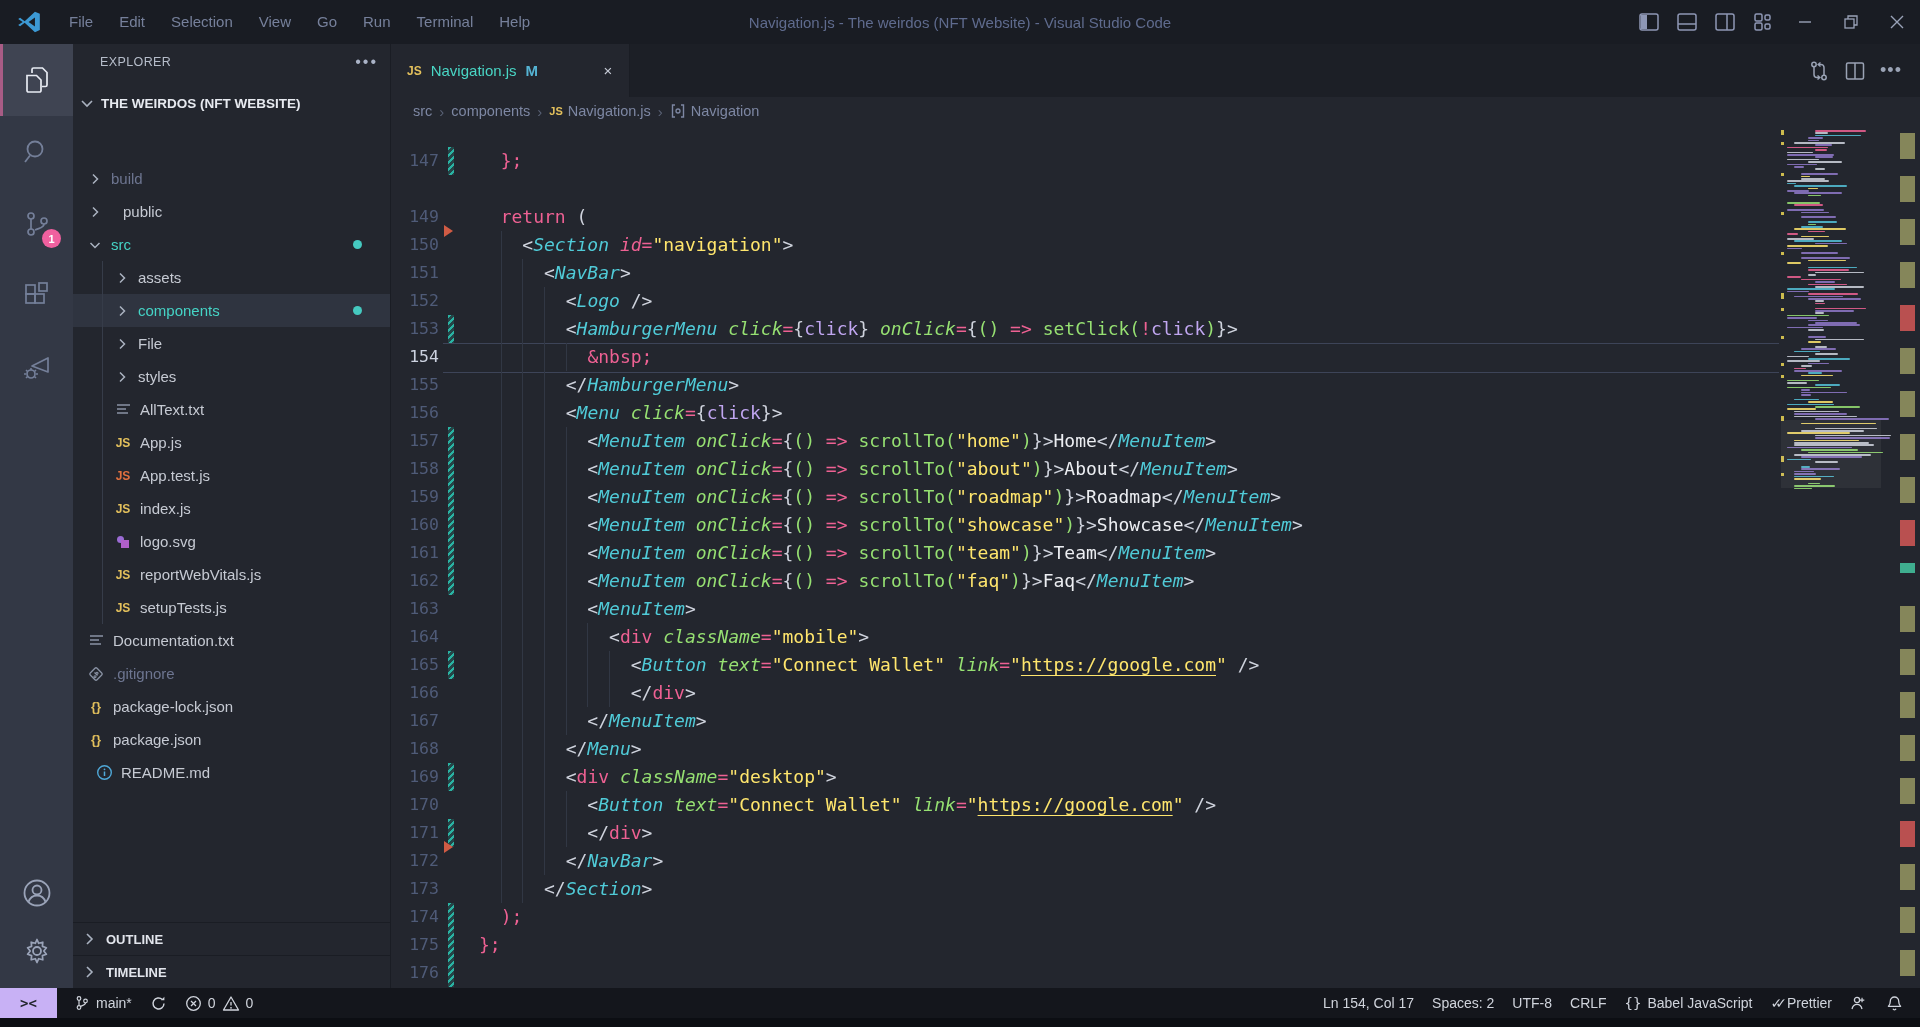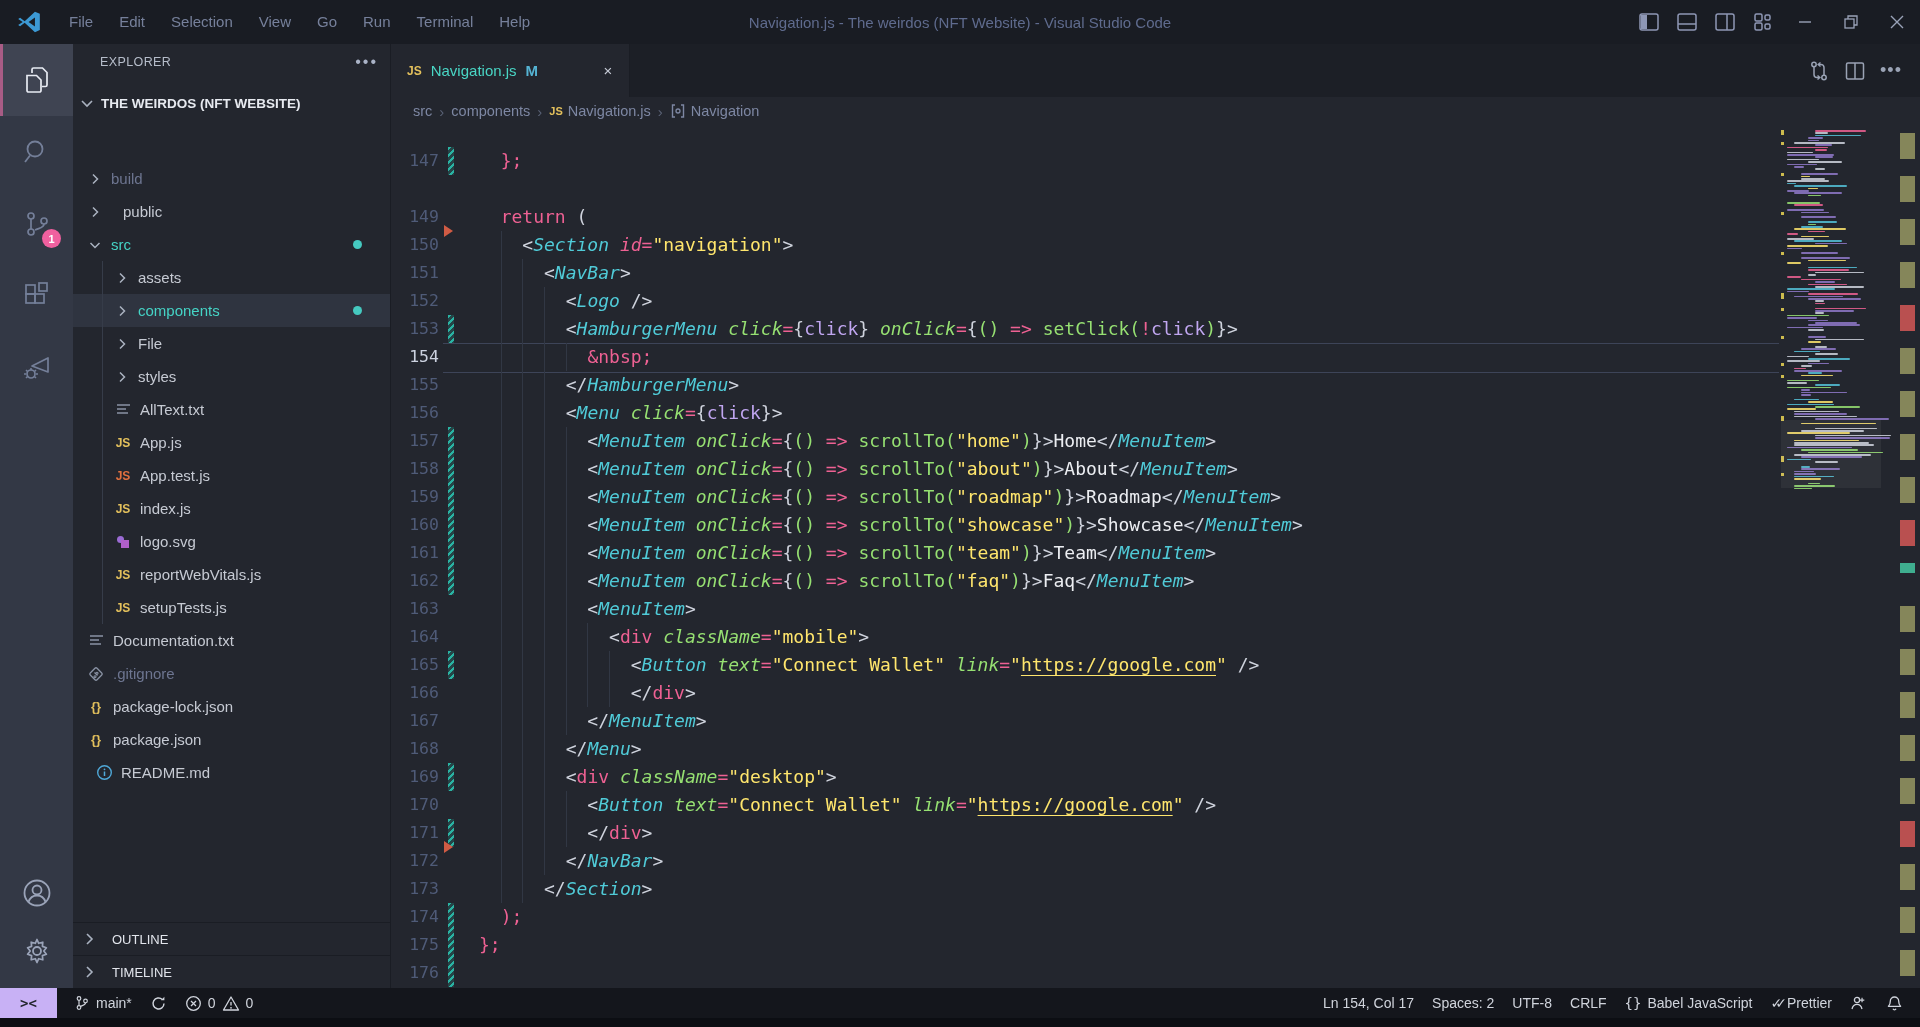--- a/index.html
+++ b/index.html
@@ -41,22 +41,22 @@
   .trow .ficon{width:18px;flex:0 0 auto;display:flex;justify-content:center;align-items:center;font-size:12px;}
   .trow .lbl{white-space:nowrap;}
   .trow .dot{margin-left:auto;margin-right:28px;width:9px;height:9px;border-radius:50%;background:#45c9c0;flex:0 0 auto;}
   .lbl.teal{color:#45d4c6;}
   .lbl.dim{color:#6d7590;}
   .jsbadge{color:#e3c05c;font-weight:700;font-size:12px;font-family:"Liberation Sans",sans-serif;}
   .jsbadge.test{color:#e0703f;}
   .jsonbadge{color:#e3c05c;font-weight:700;font-size:13px;}
   .tree-guide{position:absolute;width:1px;background:#363c49;left:29px;}
   .sb-bottom{position:absolute;left:0;right:0;bottom:0;}
-  .sb-panel{height:32px;display:flex;align-items:center;gap:15px;border-top:1px solid #1a1d24;
-    padding-left:8px;color:#e2e5ec;font-weight:400;font-size:13px;}
+  .sb-panel{height:32px;display:flex;align-items:center;gap:9px;border-top:1px solid #1a1d24;
+    padding-left:8px;color:#e2e5ec;font-weight:700;font-size:13px;}
   .sb-panel .chev{color:#aab2c0;}
   
   .editor{flex:1;position:relative;background:#23262e;overflow:hidden;}
   .tabbar{position:absolute;top:0;left:0;right:0;height:53px;background:#1c1f26;display:flex;}
   .tab{width:212px;background:#23262e;display:flex;align-items:center;gap:9px;padding:0 10px 0 16px;
     font-size:15px;border-right:1px solid #1a1d24;}
   .tab-label{color:#49d6c5;}
   .tab-m{color:#55b4d4;font-weight:600;}
   .tab-close{margin-left:auto;color:#c8cdd8;font-size:15px;width:22px;height:22px;display:flex;
     align-items:center;justify-content:center;border-radius:4px;}

